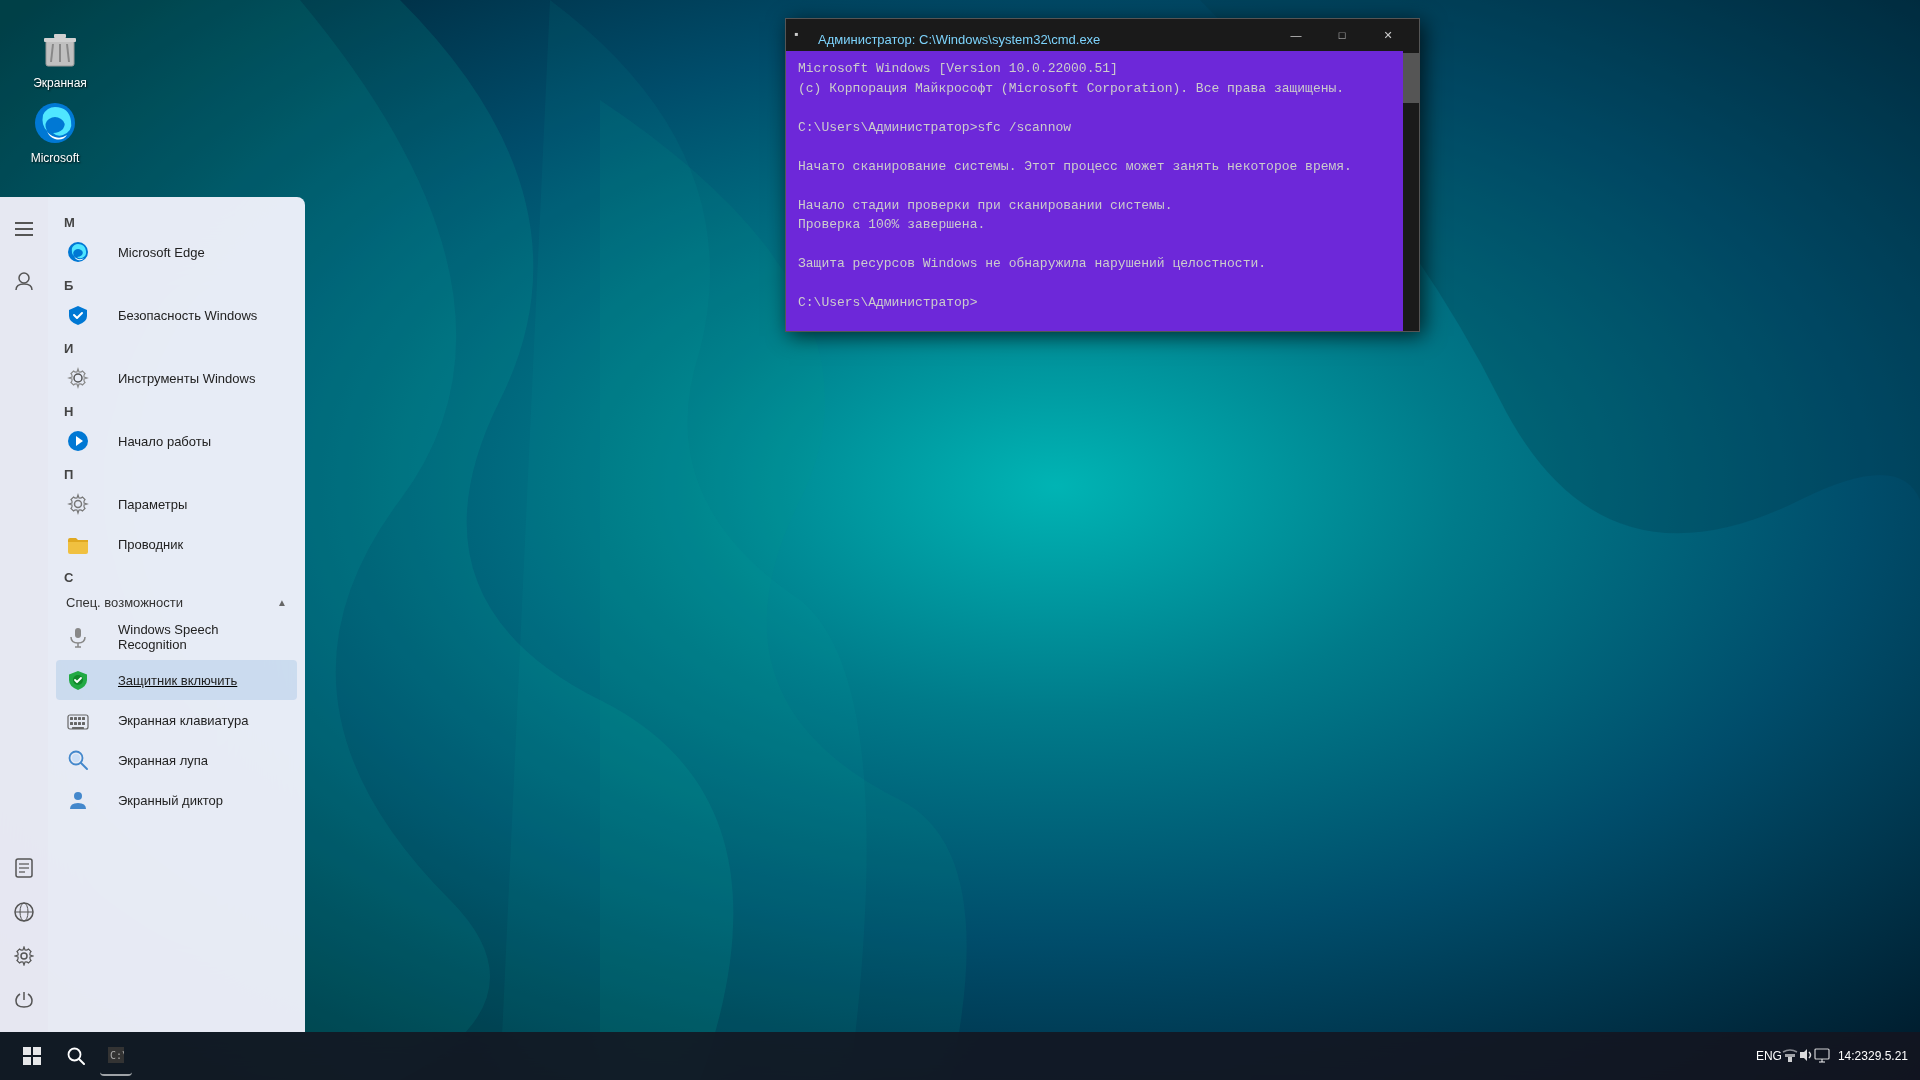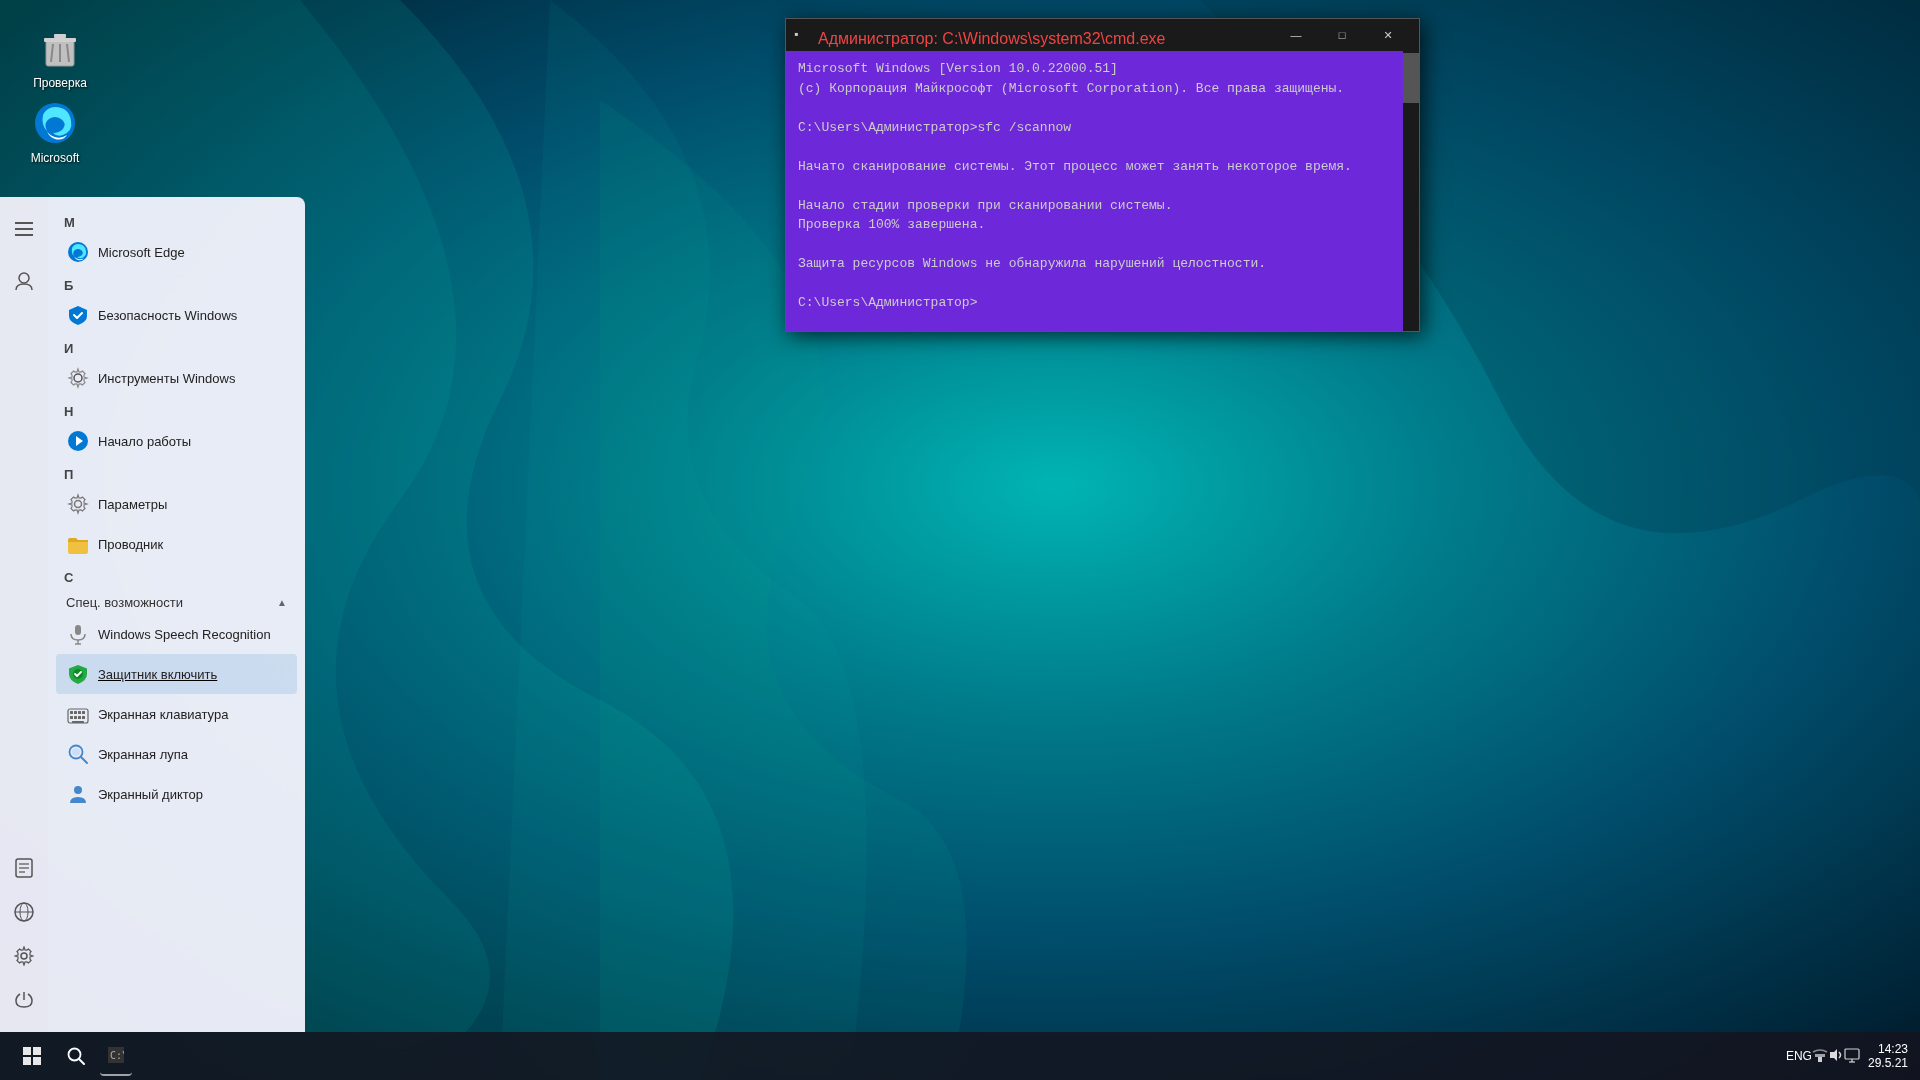--- a/index.html
+++ b/index.html
@@ -79,21 +79,20 @@
     .taskbar-right {
       margin-left: auto;
       display: flex;
       align-items: center;
       gap: 8px;
       color: white;
       font-size: 12px;
     }
     .taskbar-clock {
       display: flex;
-      flex-direction: column;
       align-items: flex-end;
       font-size: 12px;
       color: white;
       cursor: pointer;
     }
     .taskbar-icons-right {
       display: flex;
       align-items: center;
       gap: 0;
       font-size: 12px;
@@ -155,21 +154,21 @@
       color: #444;
       padding: 6px 8px 2px 8px;
     }
 
     .app-item {
       display: flex;
       align-items: center;
       padding: 8px 10px;
       cursor: pointer;
       border-radius: 4px;
-      gap: 8px;
+      gap: 28px;
     }
     .app-item.active {
       background: rgba(0, 120, 212, 0.15);
       text-decoration: underline;
     }
 
     .app-item .app-icon {
       width: 24px;
       height: 24px;
       display: flex;
@@ -221,22 +220,22 @@
       user-select: none;
     }
     .cmd-titlebar-icon {
       width: 16px;
       height: 16px;
       font-size: 12px;
       color: #ccc;
     }
     .cmd-title {
       flex: 1;
-      font-size: 16px;
-      color: #ef4444;
+      font-size: 13px;
+      color: #7dd3fc;
       margin-top: 8px;
     }
     .cmd-controls {
       display: flex;
       gap: 0;
     }
     .cmd-ctrl-btn {
       width: 46px;
       height: 32px;
       display: flex;
@@ -307,21 +306,21 @@
     <div class="icon-img">
       <svg width="44" height="44" viewBox="0 0 44 44" xmlns="http://www.w3.org/2000/svg">
         <rect x="8" y="14" width="28" height="26" rx="2" fill="#c0c0c0" stroke="#999" stroke-width="1"></rect>
         <rect x="6" y="12" width="32" height="4" rx="1" fill="#d0d0d0"></rect>
         <rect x="16" y="8" width="12" height="4" rx="1" fill="#d0d0d0"></rect>
         <line x1="15" y1="18" x2="13" y2="36" stroke="#888" stroke-width="2"></line>
         <line x1="22" y1="18" x2="22" y2="36" stroke="#888" stroke-width="2"></line>
         <line x1="29" y1="18" x2="31" y2="36" stroke="#888" stroke-width="2"></line>
       </svg>
     </div>
-    <span class="icon-label">Проверка</span>
+    <span class="icon-label">Экранная</span>
   </div>
 
   <div class="desktop-icon" style="top: 95px; left: 15px;">
     <div class="icon-img">
       <svg width="44" height="44" viewBox="0 0 44 44" xmlns="http://www.w3.org/2000/svg">
         <circle cx="22" cy="22" r="20" fill="#0078d4"></circle>
         <path d="M 22 6 Q 36 6 38 20 Q 40 30 30 34 Q 24 36 20 32 Q 26 32 30 28 Q 34 22 28 18 Q 22 14 16 18 Q 10 22 14 30 Q 8 24 10 14 Q 14 6 22 6 Z" fill="#50e6ff"></path>
         <path d="M 14 30 Q 16 36 22 38 Q 30 40 34 34 Q 28 38 22 36 Q 16 34 14 30 Z" fill="#fff"></path>
       </svg>
     </div>

